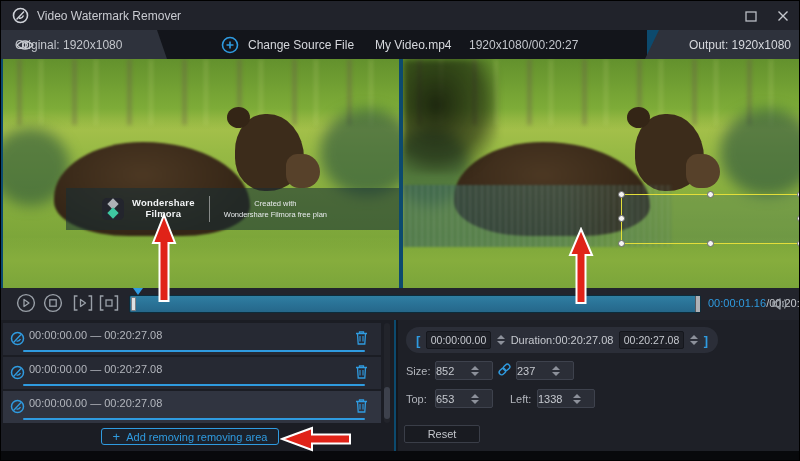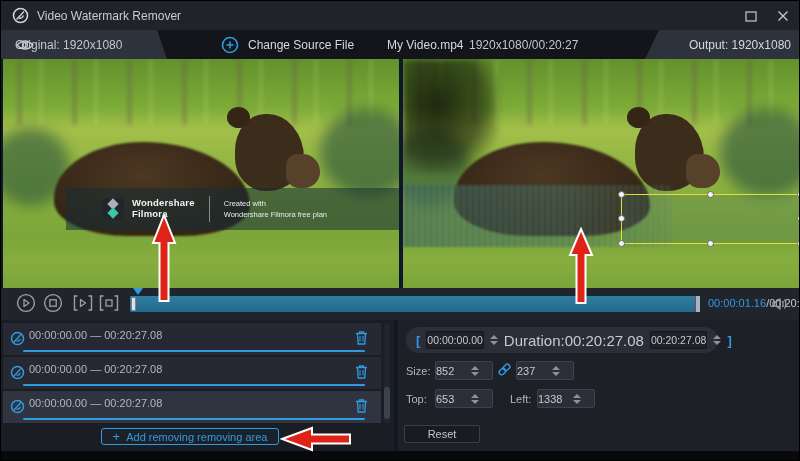--- a/index.html
+++ b/index.html
@@ -1,46 +1,46 @@
 <!DOCTYPE html>
 <html><head>
 <meta charset="utf-8">
 <style>
   * { margin:0; padding:0; box-sizing:border-box; }
   html,body { background:#000; }
   body { font-family:"Liberation Sans", sans-serif; }
   #window {
     position:relative; width:800px; height:461px; overflow:hidden;
-    background:#0f172a; border:1px solid #000;padding-left:48px;
+    background:#0c4a6e; border:1px solid #000;padding-left:48px;
   }
 
   
   #titlebar { position:absolute; left:0; top:0; width:800px; height:29px; background:#21232b; }
   #app-logo { position:absolute; left:11px; top:6px; }
   #title-text { position:absolute; left:36px; top:8px; font-size:12px; color:#c9cbd1; }
   .win-btn { position:absolute; top:7px; width:16px; height:16px; color:#b9bcc3; }
   #btn-max { left:742px; }
   #btn-close { left:774px; }
 
   
-  #toolbar { position:absolute; left:0; top:29px; width:800px; height:29px; background:#13151b; }
+  #toolbar { position:absolute; left:0; top:29px; width:646px; height:29px; background:#13151b; }
   #tab-original { position:absolute; left:0; top:0; width:166px; height:29px; background:#2e323c;
     clip-path:polygon(0 0, calc(100% - 10px) 0, 100% 100%, 0 100%); }
   #tab-original span { position:absolute; left:14px; top:8px; font-size:12px; color:#c3c6cc; }
   #eye-icon { position:absolute; left:132px; top:7px; }
   #change-source { position:absolute; left:220px; top:4px; height:22px; display:flex; align-items:center; gap:9px; color:#d6d8dd; font-size:12px; }
-  #filename { position:absolute; left:386px; top:8px; font-size:12px; color:#d6d8dd; }
+  #filename { position:absolute; left:374px; top:8px; font-size:12px; color:#d6d8dd; }
   #res-dur { position:absolute; left:468px; top:8px; font-size:12px; color:#c3c6cc; }
   #tab-output { position:absolute; left:644px; top:0; width:156px; height:29px; background:#2e323c;
     clip-path:polygon(14px 0, 100% 0, 100% 100%, 0 100%); }
   #tab-output span { position:absolute; right:10px; top:8px; font-size:12px; color:#d6d8dd; }
 
   
   .video { position:absolute; top:58px; width:396px; height:229px; overflow:hidden; background:#7fa93c; }
-  #video-left { left:2px; } #video-right { left:402px; }
+  #video-left { left:2px;text-align:center; } #video-right { left:402px; }
   .scene { position:absolute; inset:0; }
   .grass { position:absolute; inset:0;
     background:linear-gradient(180deg,#93b741 0%,#a9c24c 26%,#98ba45 40%,#86ad3d 62%,#7aa439 82%,#86b040 100%); }
   .forest { position:absolute; left:0; top:0; right:0; height:31%;
     background:linear-gradient(180deg,#63912d 0%,#7eac38 70%,rgba(126,172,56,0) 100%); }
   .trunks { position:absolute; left:0; top:0; right:0; height:29%; filter:blur(2px);
     background:repeating-linear-gradient(90deg, transparent 0 15px, rgba(108,92,74,0.55) 15px 18px, transparent 18px 37px, rgba(235,243,160,0.28) 37px 39px, transparent 39px 55px); }
   .water-l { position:absolute; left:-3%; top:30%; width:20%; height:34%; background:rgba(35,75,58,0.55); border-radius:50%; filter:blur(7px); }
   .water-r { position:absolute; right:-4%; top:22%; width:24%; height:38%; background:rgba(30,70,60,0.55); border-radius:50%; filter:blur(7px); }
   .bear { position:absolute; left:13%; top:24%; width:65%; height:62%; }
@@ -106,21 +106,21 @@
     color:#2f9be0; font-size:11px; display:flex; align-items:center; justify-content:center; gap:6px; background:rgba(47,155,224,0.04); }
   #add-area-btn .plus { font-size:13px; line-height:11px; }
 
   
   #settings { position:absolute; left:395px; top:319px; width:405px; height:131px; background:#1e2027; border-left:2px solid #14161c; }
   #time-group { position:absolute; left:8px; top:7px; width:312px; height:26px; background:#2b2e38; border-radius:13px;
     display:flex; align-items:center; gap:6px; padding:0 10px; }
   .bracket { color:#2f9be0; font-size:13px; font-weight:bold; }
   .tfield { width:76px; height:18px; background:#1f2128; border:1px solid #15171d; border-radius:2px;
     color:#c6c9cf; font-size:10.5px; display:flex; align-items:center; justify-content:center; }
-  .dur-label { color:#c6c9cf; font-size:15px; white-space:nowrap;text-align:center; }
+  .dur-label { color:#c6c9cf; font-size:11px; white-space:nowrap;text-align:center; }
   .stepper { display:flex; flex-direction:column; gap:2px; align-items:center; }
   .stepper i { width:0; height:0; border-left:4px solid transparent; border-right:4px solid transparent; display:block; }
   .stepper .up { border-bottom:4px solid #8d919b; }
   .stepper .dn { border-top:4px solid #8d919b; }
   .srow-label { position:absolute; font-size:11px; color:#b3b6bd; }
   .nfield { position:absolute; width:58px; height:19px; background:#2b2e37; border:1px solid #3e424d; border-radius:2px;
     color:#c6c9cf; font-size:11px; display:flex; align-items:center; }
   .nfield span { flex:1; text-align:left; }
   .nfield .stepper { padding-right:4px; }
   #reset-btn { position:absolute; left:403px; top:424px; width:76px; height:18px; background:#191b21; border:1px solid #3a3e48;

